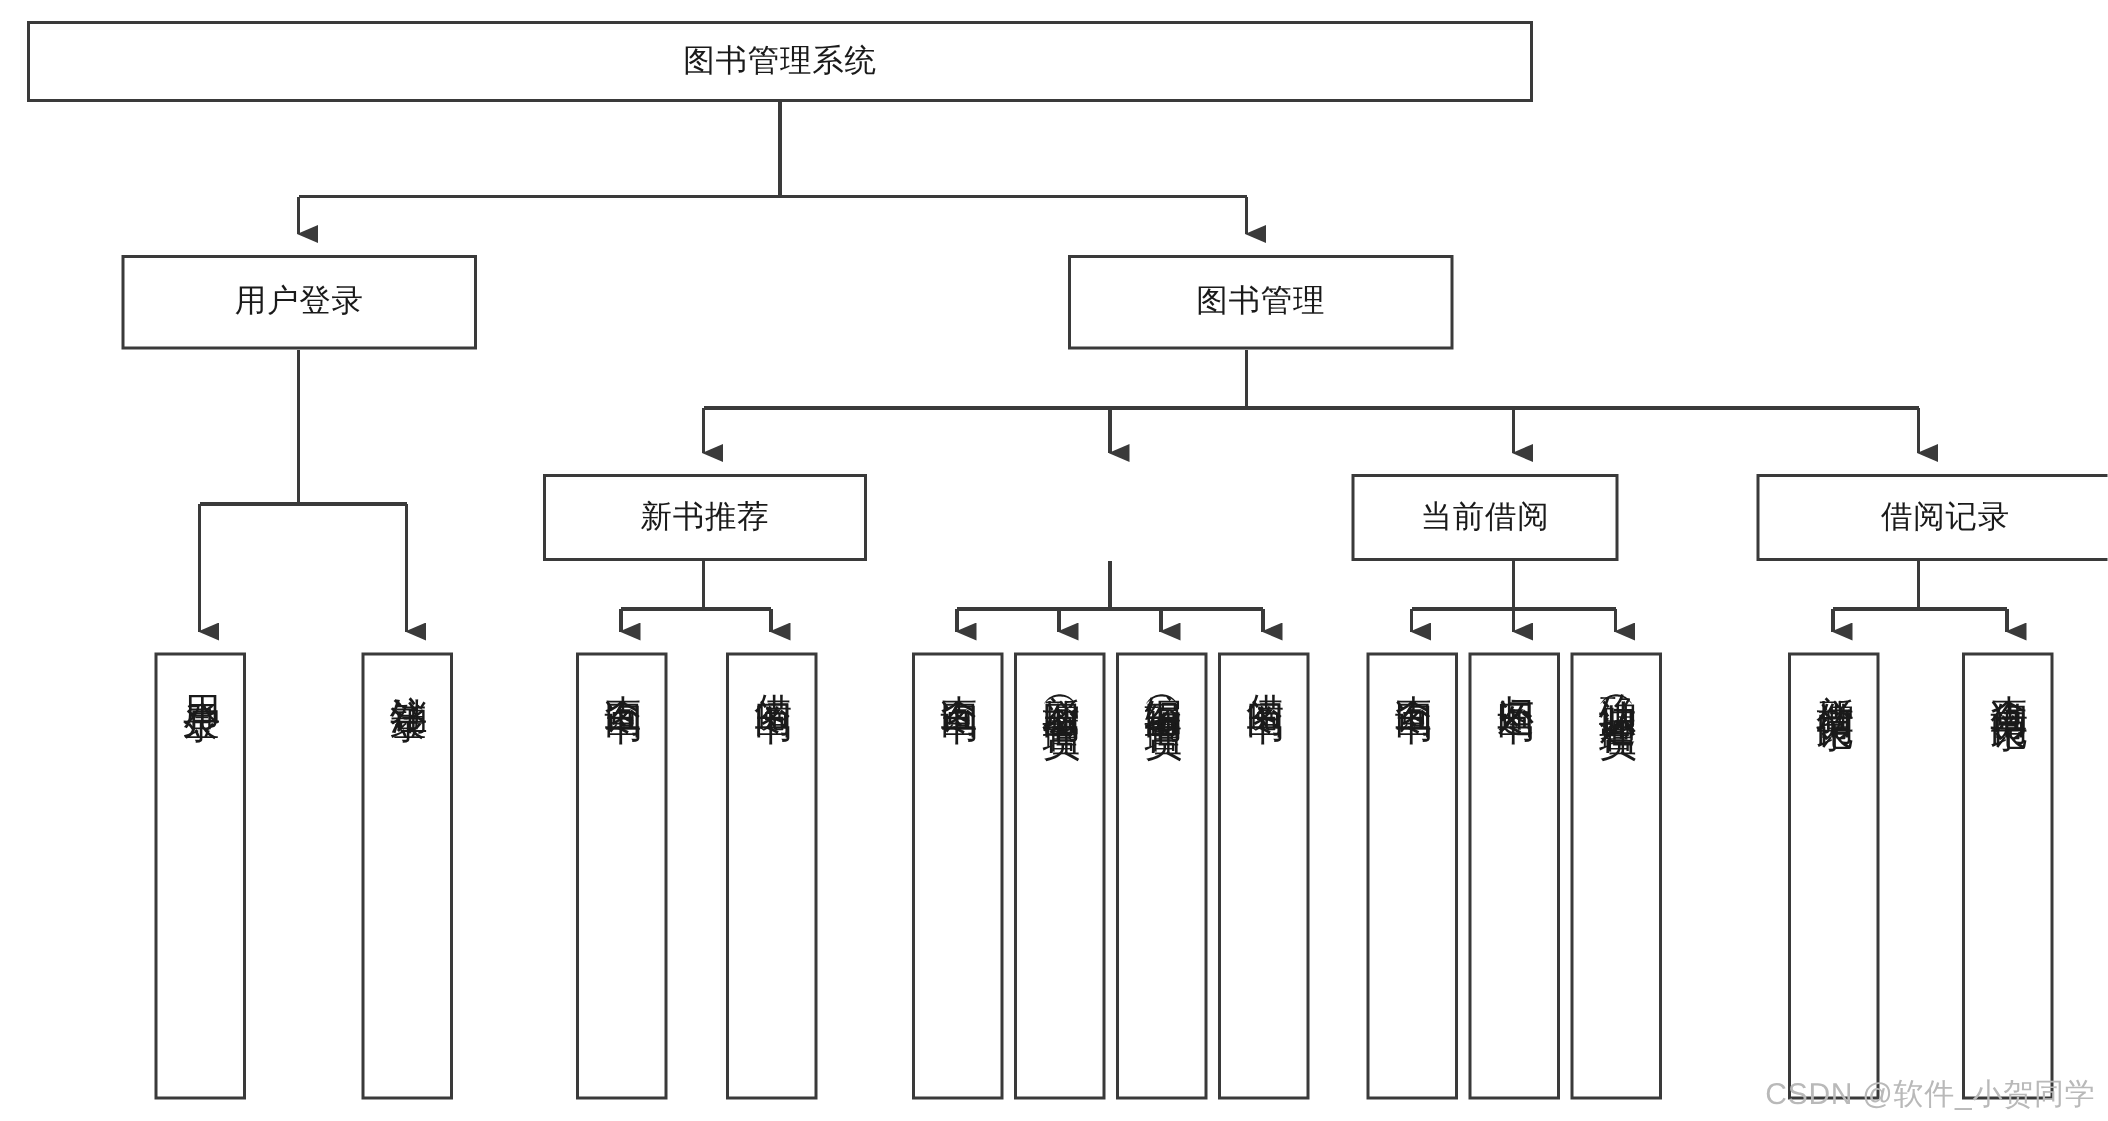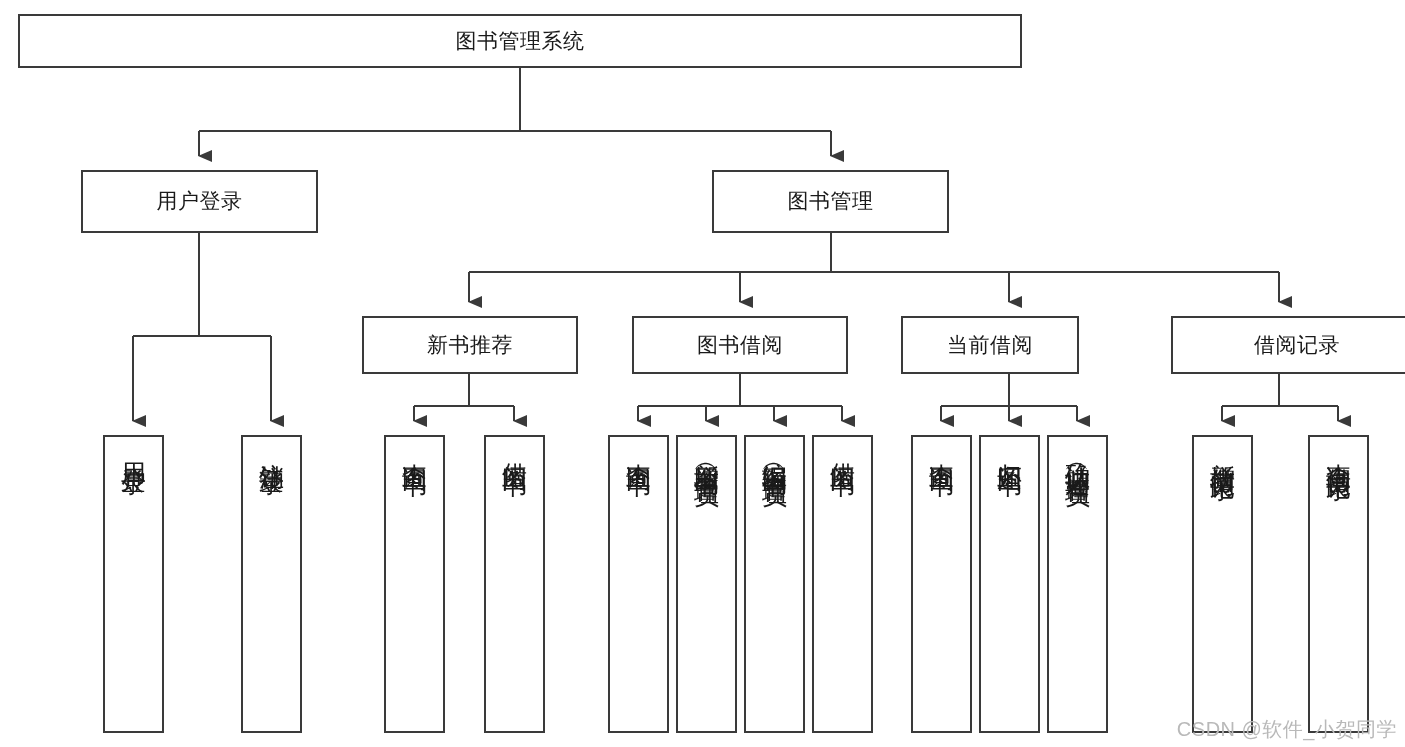--- a/index.html
+++ b/index.html
@@ -124,29 +124,26 @@
     </g>
   </svg>
 
   <div class="node horiz" style="left:18px; top:14px; width:1004px; height:54px;">
     <span class="label">图书管理系统</span>
   </div>
 
   <div class="node horiz" style="left:81px; top:170px; width:237px; height:63px;">
     <span class="label">用户登录</span>
   </div>
-  <div class="node horiz" style="left:712px; top:170px; width:237px; height:63px;">
+  <div class="node horiz" style="left:712px; top:170px; width:257px; height:63px;">
     <span class="label">图书管理</span>
   </div>
 
   <div class="node horiz" style="left:362px; top:316px; width:216px; height:58px;align-items:center;">
     <span class="label">新书推荐</span>
-  </div>
-  <div class="node horiz" style="left:632px; top:316px; width:216px; height:58px;">
-    <span class="label">图书借阅</span>
   </div>
   <div class="node horiz" style="left:901px; top:316px; width:178px; height:58px;">
     <span class="label">当前借阅</span>
   </div>
   <div class="node horiz" style="left:1171px; top:316px; width:252px; height:58px;">
     <span class="label">借阅记录</span>
   </div>
 
   <div class="node vert" style="left:103px; top:435px; width:61px; height:298px;">
     <span class="label">用户登录</span>

